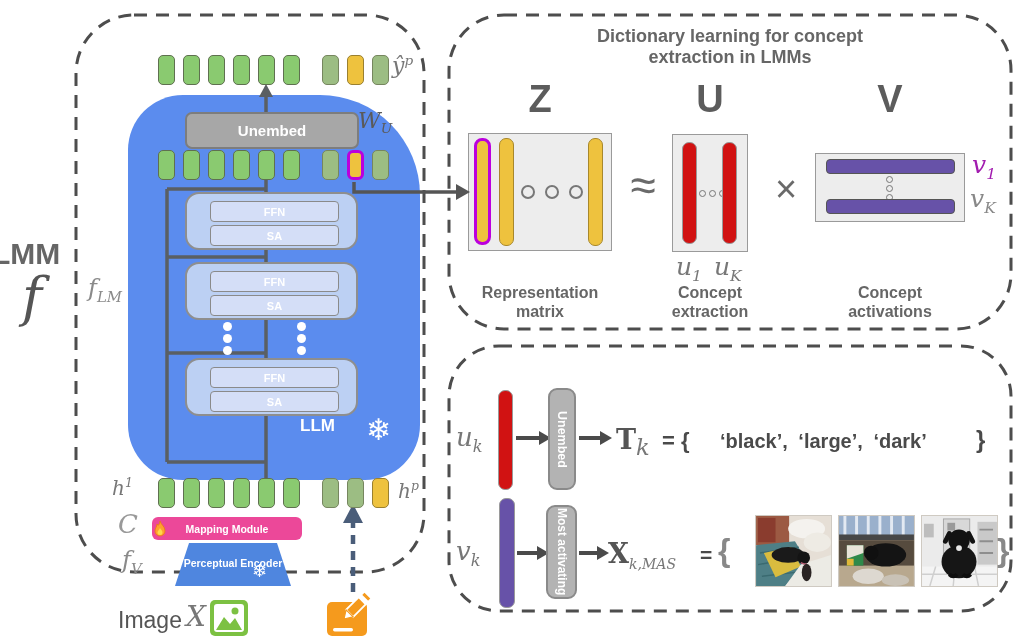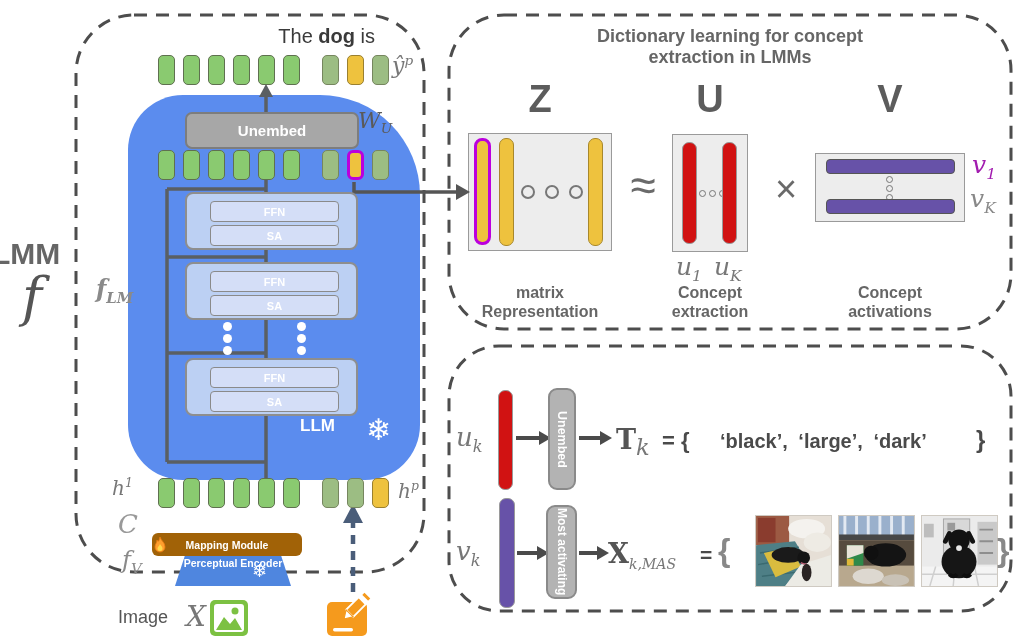--- a/index.html
+++ b/index.html
@@ -16,21 +16,21 @@
   .t-yp{background:#eec23e;border:3px solid #bb00dd;border-radius:6px;}
   .tgap{width:6px;height:1px;}
   
   .math{font-family:"DejaVu Serif",serif;font-style:italic;color:#777;}
   .math sub{font-size:62%;font-style:italic;}
   .math sup{font-size:62%;font-style:italic;}
   .mathbold{font-family:"DejaVu Serif",serif;font-weight:bold;font-style:normal;color:#555;}
   
   .graybox{background:#a7a7a7;border:2px solid #7d7d7d;border-radius:7px;color:#fff;
            font-weight:bold;display:flex;align-items:center;justify-content:center;}
-  .block{background:#bcd0f3;border:2px solid #8e8e8e;border-radius:8px;box-sizing:border-box;}
+  .block{background:#bcd0f3;border:2px solid #8e8e8e;border-radius:14px;box-sizing:border-box;}
   .inner{position:absolute;left:23px;width:127px;height:19px;background:#d4def7;border:1px solid #8a8a8a;
          border-radius:4px;color:#fff;font-weight:bold;font-size:11px;display:flex;align-items:center;justify-content:center;}
   .matrix{background:#ededed;border:1.5px solid #9a9a9a;box-sizing:border-box;}
   .vbar-y{position:absolute;background:#eec23e;border:1.5px solid #a8882c;border-radius:7px;box-sizing:border-box;}
   .vbar-r{position:absolute;background:#d11212;border:1.5px solid #9a9a9a;border-radius:7px;box-sizing:border-box;}
   .hbar-p{position:absolute;background:#6752a8;border:1px solid #555;border-radius:4px;box-sizing:border-box;}
   .vbar-p{position:absolute;background:#6752a8;border:1.5px solid #9a9a9a;border-radius:7px;box-sizing:border-box;}
   .dots-h{display:flex;gap:10px;position:absolute;}
   .dots-h .o{width:14px;height:14px;border:2px solid #777;border-radius:50%;box-sizing:border-box;}
   .dots-h.small{gap:3px;}
@@ -93,27 +93,24 @@
     <g fill="#4a4a4a">
       <polygon points="539,431 551,438 539,445"></polygon>
       <polygon points="600,431 612,438 600,445"></polygon>
       <polygon points="537,546 549,553 537,560"></polygon>
       <polygon points="597,546 609,553 597,560"></polygon>
     </g>
   </svg>
 
   <div class="abs" style="left:-8px;top:237px;font-size:30px;font-weight:bold;color:#666;z-index:4;">LMM</div>
   <div class="abs math" style="left:22px;top:266px;font-size:54px;color:#555;z-index:4;">f</div>
-  <div class="abs math" style="left:96px;top:274px;font-size:24px;color:#8a8a8a;z-index:4;font-weight:bold;">
+  <div class="abs math" style="left:88px;top:274px;font-size:24px;color:#8a8a8a;z-index:4;">
     <span>f</span><sub>LM</sub>
   </div>
 
-  <div class="abs" style="left:205px;top:25px;width:170px;text-align:right;font-size:20px;color:#3a3a3a;z-index:4;">
-    <span>The </span><b>dog</b><span> is</span>
-  </div>
 
   <div class="trow" style="left:158px;top:55px;z-index:4;">
       <span class="token t-g"></span>
       <span class="token t-g"></span>
       <span class="token t-g"></span>
       <span class="token t-g"></span>
       <span class="token t-g"></span>
       <span class="token t-g"></span>
       <span class="tgap"></span>
       <span class="token t-m"></span>
@@ -181,36 +178,36 @@
       <span class="tgap"></span>
       <span class="token t-m"></span>
       <span class="token t-m"></span>
       <span class="token t-y"></span>
     </div>
   <div class="abs math" style="left:398px;top:478px;font-size:20px;z-index:4;">
     <span>h</span><sup>p</sup>
   </div>
 
   <div class="abs math" style="left:118px;top:509px;font-size:26px;color:#999;z-index:4;">C</div>
-  <div class="abs" style="left:152px;top:517px;width:150px;height:23px;background:#a16207;border-radius:6px;z-index:4;
-              display:flex;align-items:center;justify-content:center;color:#fff;font-weight:bold;font-size:10.5px;margin-top:16px;">
+  <div class="abs" style="left:152px;top:517px;width:150px;height:23px;background:#ec4899;border-radius:6px;z-index:4;
+              display:flex;align-items:center;justify-content:center;color:#fff;font-weight:bold;font-size:10.5px;">
     <span>Mapping Module</span>
     <svg width="16" height="18" viewBox="0 0 16 18" style="position:absolute;right:6px;top:3px;">
       <path d="M8,1 C9,5 13,6 13,11 A5,5 0 0 1 3,11 C3,8 5,7 5,4 C6,6 7,6 8,1 Z" fill="#ff9f2e" stroke="#e87b12" stroke-width="0.8"></path>
       <path d="M8,8 C9,10 10.5,10.5 10.5,12.5 A2.5,2.5 0 0 1 5.5,12.5 C5.5,10.8 7,10.5 8,8 Z" fill="#ffd84a"></path>
     </svg>
   </div>
 
   <div class="abs math" style="left:122px;top:546px;font-size:24px;color:#8a8a8a;z-index:4;">
     <span>f</span><sub>V</sub>
   </div>
   <div class="abs" style="left:175px;top:557px;width:116px;text-align:center;color:#fff;font-weight:bold;font-size:10.5px;z-index:4;">Perceptual Encoder</div>
   <div class="abs" style="left:252px;top:560px;font-size:18px;color:#fff;z-index:4;">❄</div>
 
-  <div class="abs" style="left:118px;top:607px;font-size:18px;color:#555;z-index:4;">Image</div>
+  <div class="abs" style="left:118px;top:607px;font-size:23px;color:#555;z-index:4;">Image</div>
   <div class="abs math" style="left:186px;top:600px;font-size:28px;color:#777;z-index:4;">X</div>
   <svg width="38" height="36" viewBox="0 0 38 36" style="left:210px;top:600px;z-index:4;">
     <rect x="0" y="0" width="38" height="36" rx="5" fill="#7cc142"></rect>
     <rect x="4" y="4" width="30" height="28" rx="3" fill="#fff"></rect>
     <path d="M6,30 L14,17 L20,24 L25,18 L32,30 Z" fill="#7cc142"></path>
     <circle cx="25" cy="11" r="3.5" fill="#7cc142"></circle>
   </svg>
   <svg width="50" height="46" viewBox="0 0 50 46" style="left:325px;top:592px;z-index:4;">
     <rect x="2" y="10" width="40" height="34" rx="5" fill="#f59a1d"></rect>
     <rect x="8" y="36" width="20" height="3.5" rx="1.7" fill="#fff"></rect>
@@ -268,22 +265,22 @@
   </div>
   <div class="hbar-p" style="left:826px;top:199px;width:129px;height:15px;z-index:4;"></div>
   <div class="abs math" style="left:972px;top:150px;font-size:25px;color:#a21caf;z-index:4;">
     <span>v</span><sub>1</sub>
   </div>
   <div class="abs math" style="left:970px;top:184px;font-size:25px;color:#888;z-index:4;">
     <span>v</span><sub>K</sub>
   </div>
 
   <div class="abs caption" style="left:458px;top:283px;width:164px;z-index:4;">
+    <div>Representation</div>
     <div>matrix</div>
-    <div>Representation</div>
   </div>
   <div class="abs caption" style="left:640px;top:283px;width:140px;z-index:4;">
     <div>Concept</div>
     <div>extraction</div>
   </div>
   <div class="abs caption" style="left:820px;top:283px;width:140px;z-index:4;">
     <div>Concept</div>
     <div>activations</div>
   </div>
 

